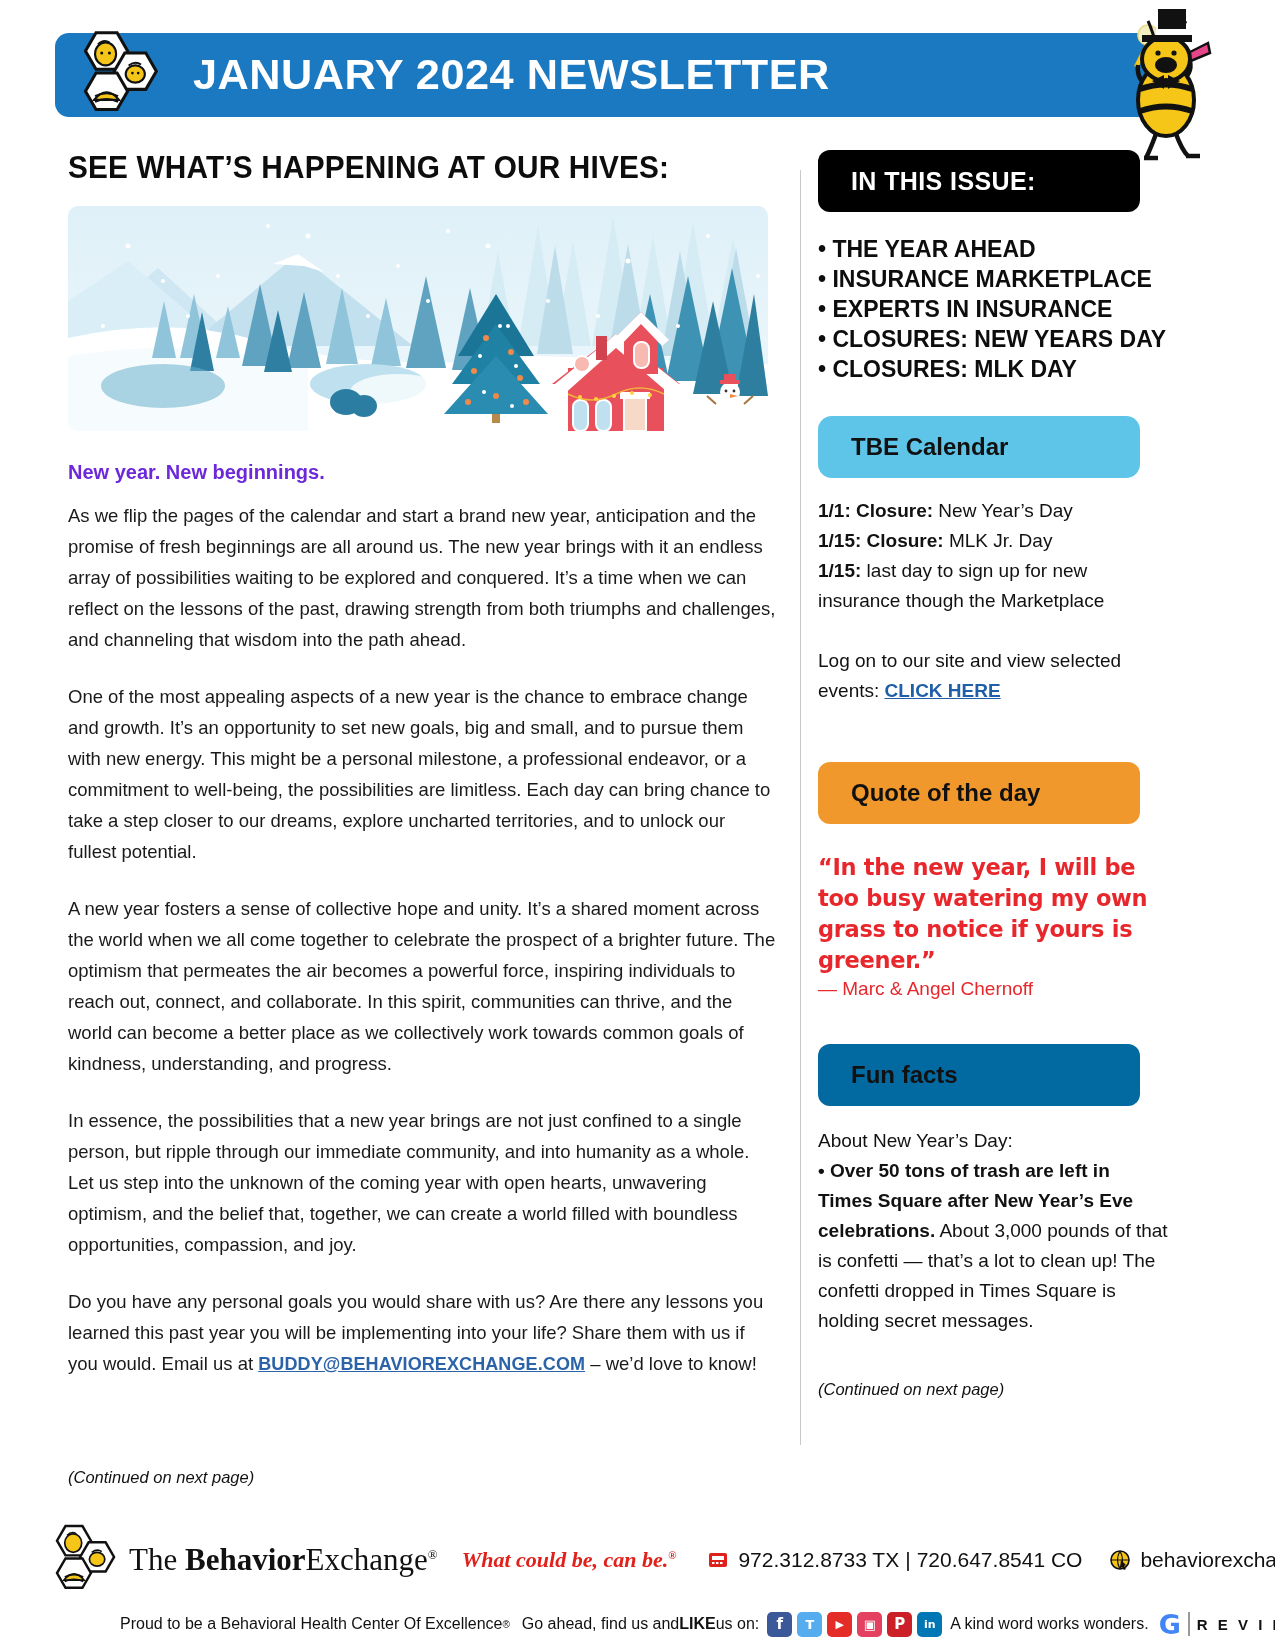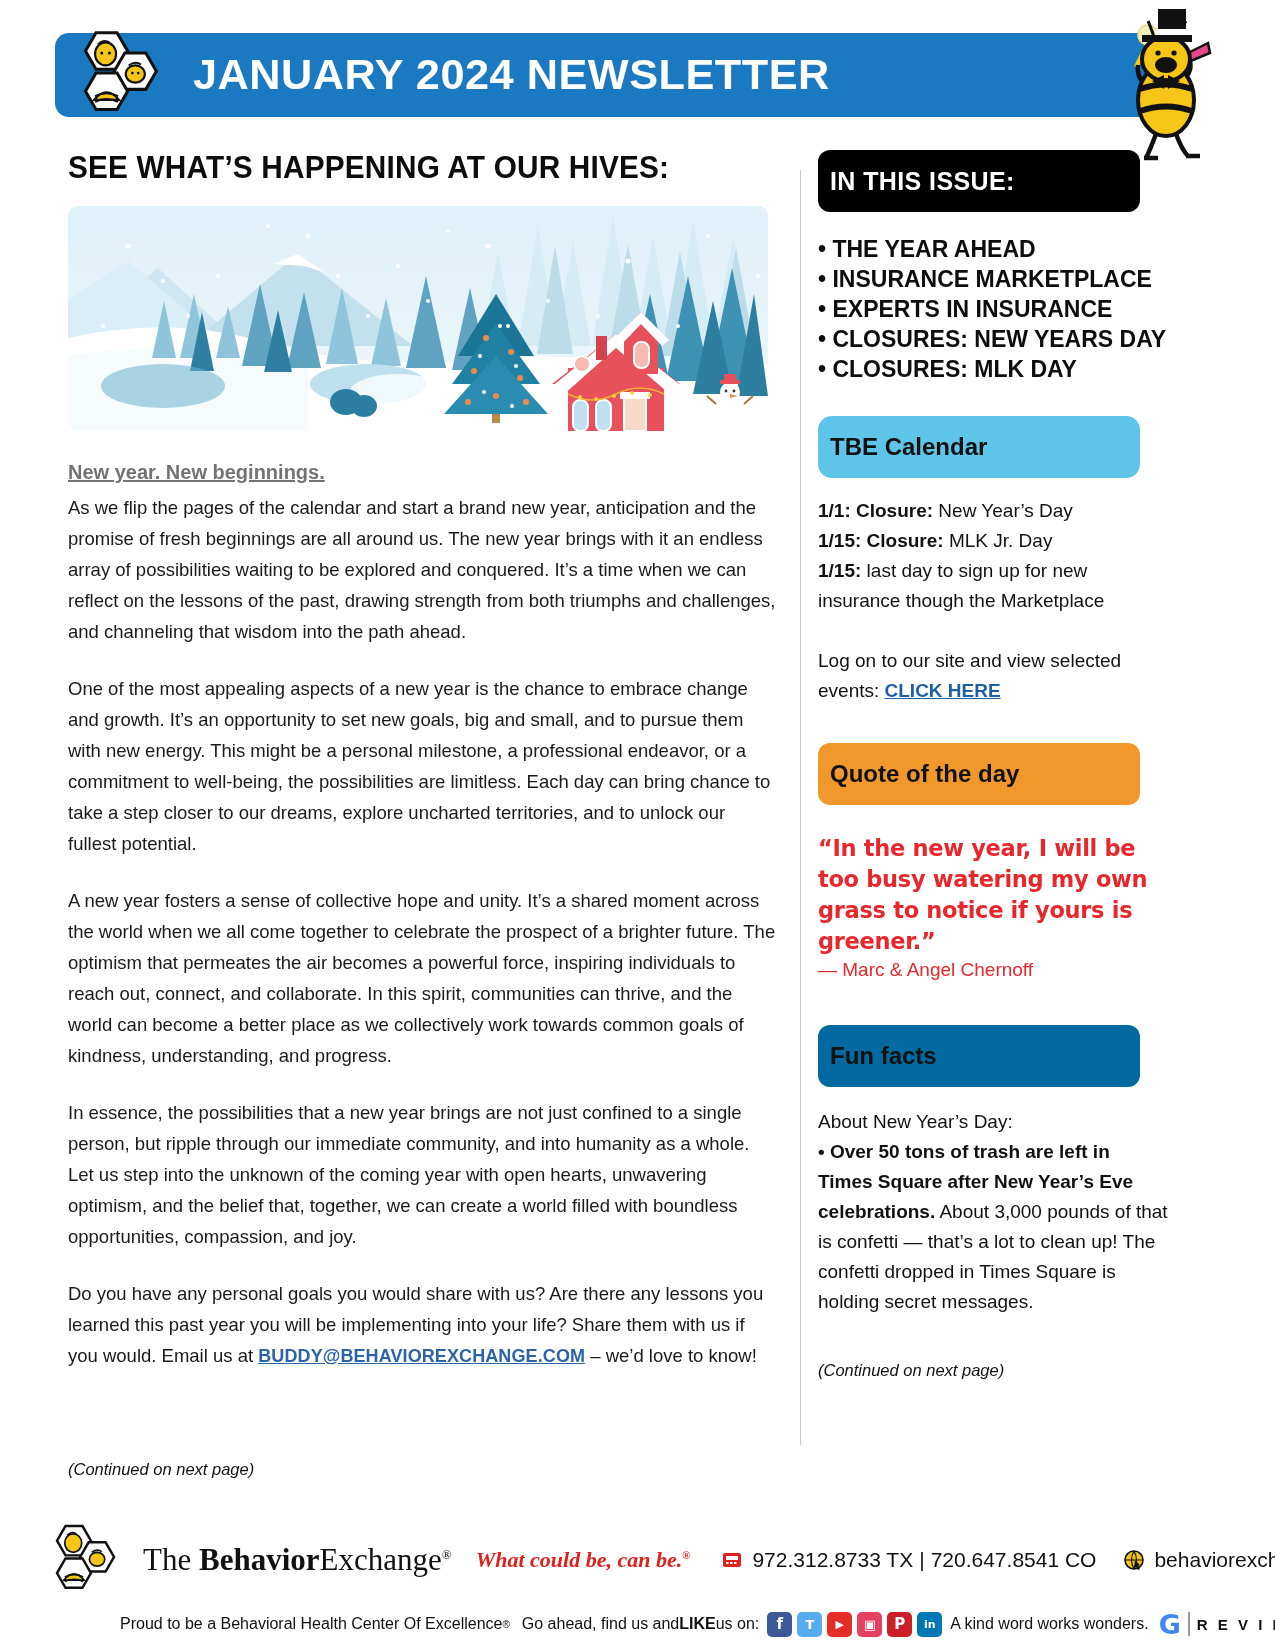--- a/index.html
+++ b/index.html
@@ -53,23 +53,22 @@
   }
 
   
   .hero {
     width: 700px; height: 225px; border-radius: 10px;
     overflow: hidden; position: relative; margin-bottom: 30px;
   }
 
   .lede {
     font-family: "Liberation Sans Narrow", "Liberation Sans", sans-serif;
-    font-weight: bold; font-size: 20px; color: #737373;
-    margin-bottom: 8px;
-    text-decoration: underline;
+    font-weight: bold; font-size: 20px; color: #6d28d9;
+    margin-bottom: 16px;
   }
   .body-text {
     font-family: "Liberation Sans Narrow", "Liberation Sans", sans-serif;
     font-size: 18.5px; line-height: 31px; color: #1a1a1a;
     text-align: left;
   }
   .body-text p { margin-bottom: 26px; }
   .body-text p:last-child { margin-bottom: 0; }
   a.maillink {
     color: #2b63a8; text-decoration: underline;
@@ -77,21 +76,21 @@
   }
   .cont-note {
     font-family: "Liberation Sans Narrow", "Liberation Sans", sans-serif;
     font-style: italic; font-size: 16.5px; color: #111;
   }
 
   
   .pill {
     height: 62px; border-radius: 12px;
     display: flex; align-items: center;
-    padding-left: 12px;
+    padding-left: 33px;
     font-family: "Liberation Sans Narrow", "Liberation Sans", sans-serif;
     font-weight: bold;
   }
   .pill-issue { background: #000; color: #fff; font-size: 25px; letter-spacing: 0.4px; width: 322px; }
   .pill-cal   { background: #5ec5e8; color: #111; font-size: 24px; width: 322px; border-radius: 14px; }
   .pill-quote { background: #f1982c; color: #111; font-size: 24px; width: 322px; }
   .pill-fun   { background: #0369a1; color: #111; font-size: 24px; width: 322px; }
 
   .issue-list {
     margin-top: 22px;
@@ -121,21 +120,21 @@
 
   
   .footer { position: absolute; left: 0; bottom: 0; width: 1275px; height: 135px; }
   .footer-row1 {
     position: absolute; left: 45px; top: 8px;
     display: flex; align-items: center; width: 1190px;
   }
   .foot-hex { width: 78px; height: 74px; flex: none; }
   .brand {
     font-family: "Liberation Serif", serif;
-    font-size: 31px; color: #111; white-space: nowrap; margin-left: 20px;
+    font-size: 31px; color: #111; white-space: nowrap; margin-left: 6px;
   }
   .brand .bold { font-weight: bold; }
   .brand sup { font-size: 13px; vertical-align: super; }
   .vbar { width: 2px; height: 34px; background: #b9b9b9; margin: 0 12px; }
   .tagline {
     font-family: "Liberation Serif", serif;
     font-style: italic; font-weight: bold; font-size: 22px;
     color: #e0201b; white-space: nowrap;
   }
   .tagline sup { font-size: 11px; vertical-align: super; }
@@ -423,21 +422,21 @@
       </ul>
 
       <div class="pill pill-cal" style="margin-top:32px;">TBE Calendar</div>
       <div class="side-text" style="margin-top:18px;">
         <div><span class="b">1/1: Closure:</span><span> New Year’s Day</span></div>
         <div><span class="b">1/15: Closure:</span><span> MLK Jr. Day</span></div>
         <div><span class="b">1/15:</span><span> last day to sign up for new insurance though the Marketplace</span></div>
         <div style="margin-top:30px;"><span>Log on to our site and view selected events: </span><a class="cal-link" href="#">CLICK HERE</a></div>
       </div>
 
-      <div class="pill pill-quote" style="margin-top:37px;">Quote of the day</div>
+      <div class="pill pill-quote" style="margin-top:56px;">Quote of the day</div>
       <div class="quote-text" style="margin-top:28px;">“In the new year, I will be too busy watering my own grass to notice if yours is greener.”</div>
       <div class="quote-author">— Marc &amp; Angel Chernoff</div>
 
       <div class="pill pill-fun" style="margin-top:44px;">Fun facts</div>
       <div class="side-text" style="margin-top:20px;">
         <div>About New Year’s Day:</div>
         <div><span class="b">• Over 50 tons of trash are left in Times Square after New Year’s Eve celebrations.</span><span> About 3,000 pounds of that is confetti — that’s a lot to clean up! The confetti dropped in Times Square is holding secret messages.</span></div>
       </div>
 
       <div class="cont-note" style="margin-top:44px;">(Continued on next page)</div>

